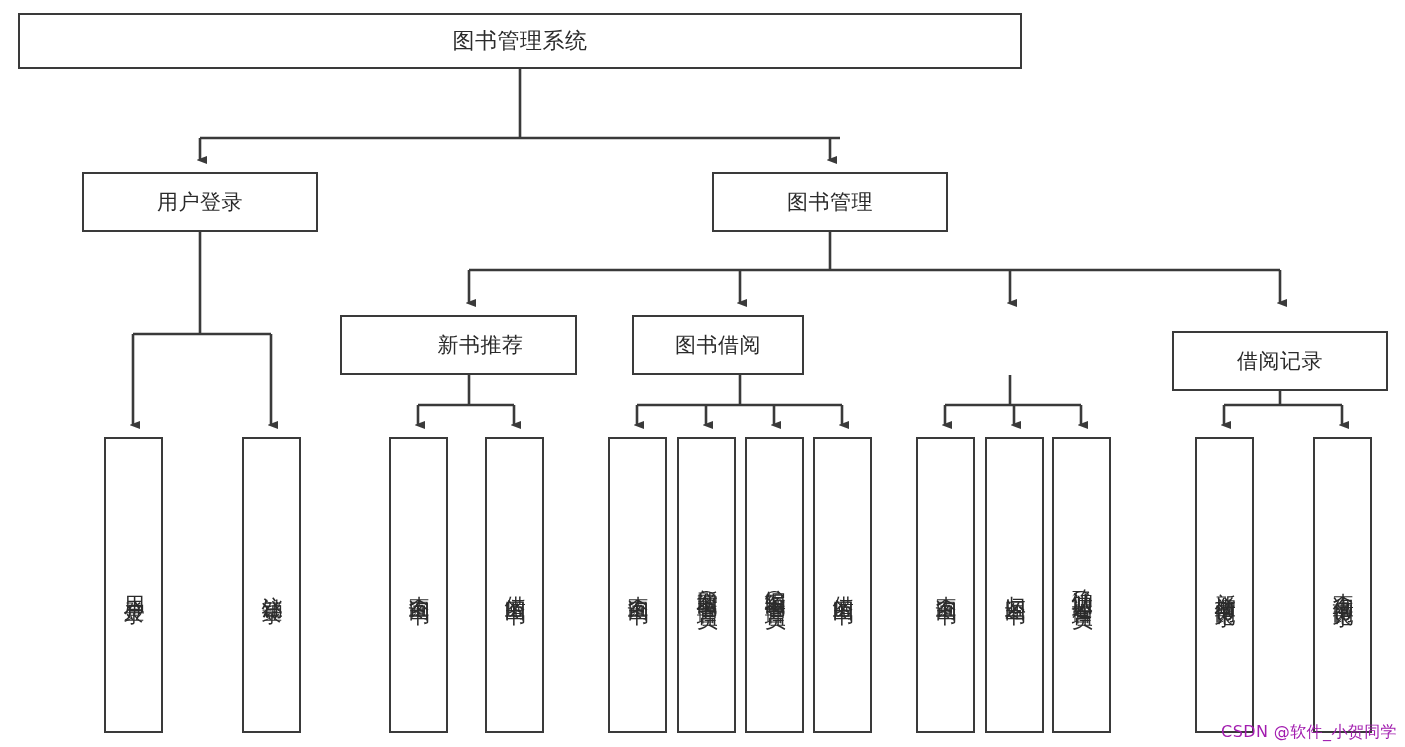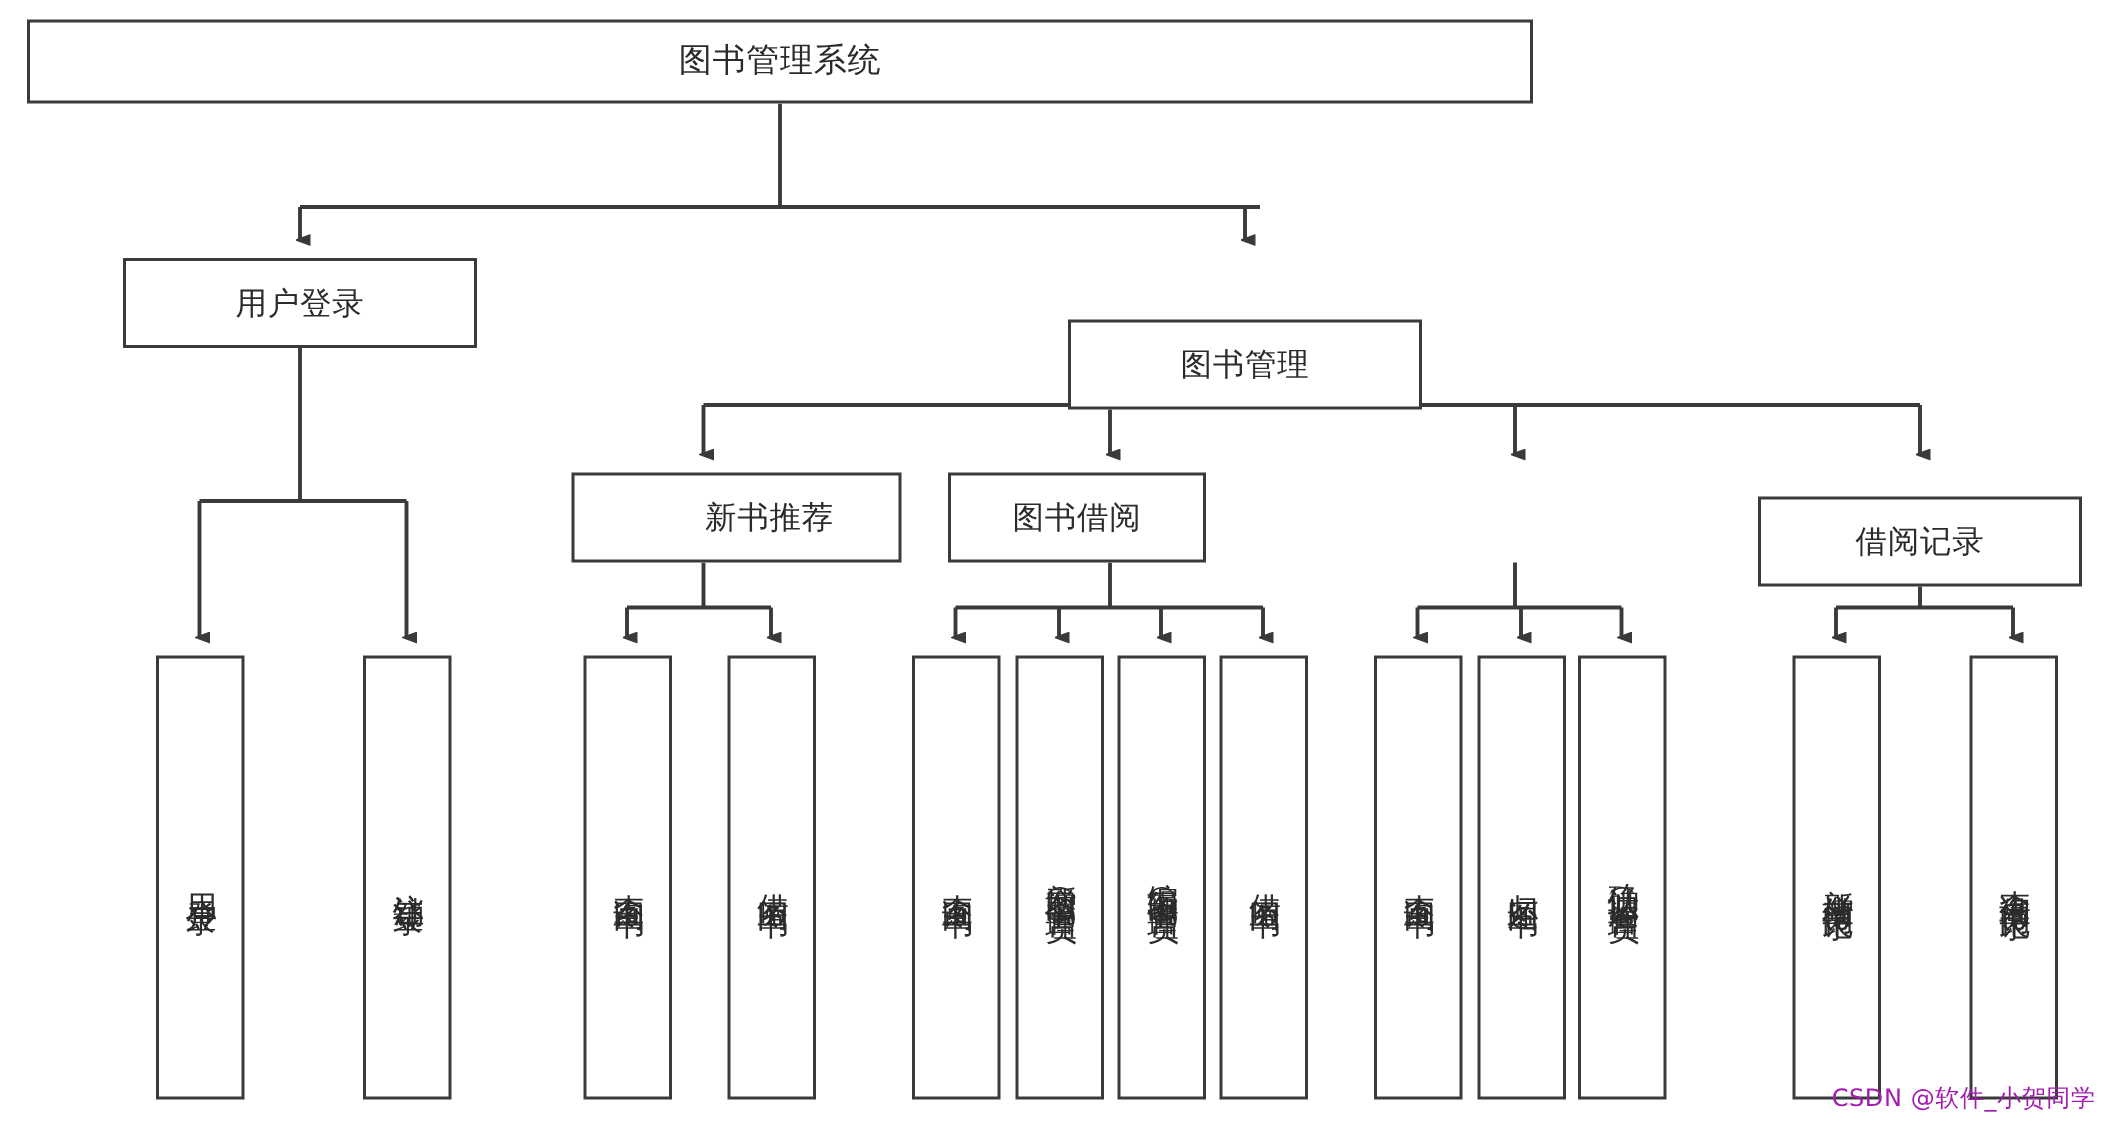--- a/index.html
+++ b/index.html
@@ -132,25 +132,25 @@
     </g>
   </svg>
 
   <div class="node root horizontal" style="left:18px;top:13px;width:1004px;height:56px;">
     <span class="lbl">图书管理系统</span>
   </div>
 
   <div class="node horizontal" style="left:82px;top:172px;width:236px;height:60px;">
     <span class="lbl">用户登录</span>
   </div>
-  <div class="node horizontal" style="left:712px;top:172px;width:236px;height:60px;margin-top:41px;">
+  <div class="node horizontal" style="left:712px;top:172px;width:236px;height:60px;">
     <span class="lbl">图书管理</span>
   </div>
 
-  <div class="node horizontal" style="left:381px;top:315px;width:220px;height:60px;padding-left:44px;">
+  <div class="node horizontal" style="left:340px;top:315px;width:237px;height:60px;padding-left:44px;">
     <span class="lbl">新书推荐</span>
   </div>
   <div class="node horizontal" style="left:632px;top:315px;width:172px;height:60px;">
     <span class="lbl">图书借阅</span>
   </div>
   <div class="node horizontal" style="left:1172px;top:315px;width:216px;height:60px;margin-top:16px;">
     <span class="lbl">借阅记录</span>
   </div>
 
   <div class="node vertical" style="left:104px;top:437px;width:59px;height:296px;">

